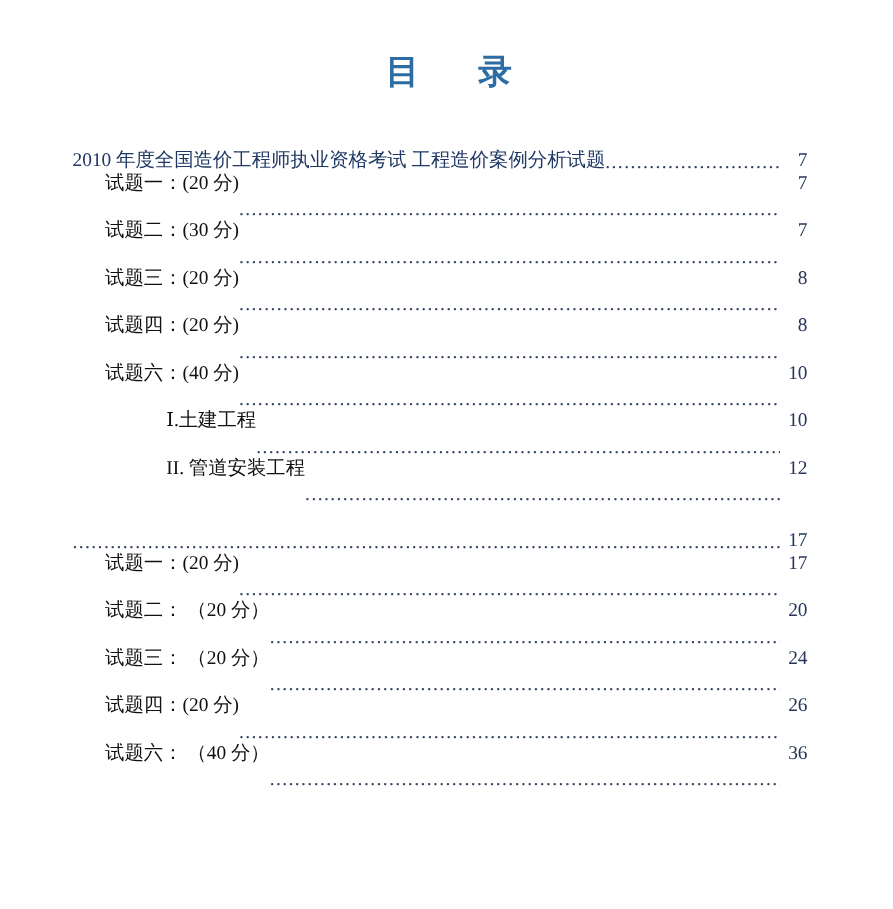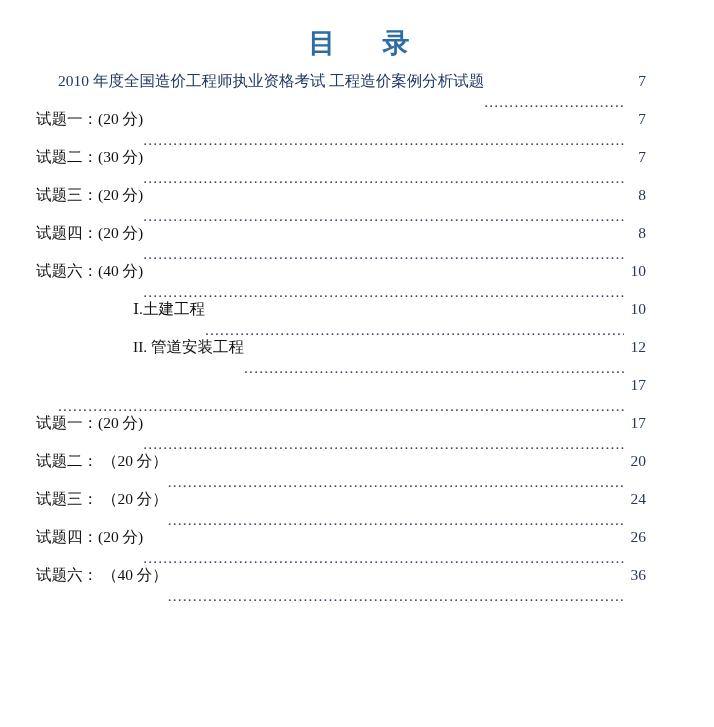--- a/index.html
+++ b/index.html
@@ -20,21 +20,21 @@
     width: 714px;
     height: 727px;
     background: #ffffff;
   }
   .toc-title {
     text-align: center;
     font-size: 27px;
     font-weight: bold;
     color: #2e6da4;
     letter-spacing: 10px;
-    margin: 0;
+    margin: 14px;
     padding-top: 26px;
     padding-left: 14px;
     line-height: 34px;
     font-family: "Liberation Sans", "DejaVu Sans", sans-serif;
   }
   .toc-list {
     margin: 0;
     padding: 0;
     list-style: none;
     padding-top: 12px;
@@ -45,23 +45,24 @@
     font-size: 15.5px;
     line-height: 18px;
     height: 38px;
     white-space: nowrap;
     padding-right: 68px;
   }
   .toc-row.lvl1 {
     padding-left: 58px;
     color: #1f3864;
     height: 38px;
+    align-items: flex-end;
   }
   .toc-row.lvl2 {
-    padding-left: 36px;
+    padding-left: 84px;
     color: #101010;
   }
   .toc-row.lvl3 {
     padding-left: 112px;
     color: #101010;
     margin-left: 21px;
   }
   .toc-row .label {
     flex: 0 0 auto;
   }

